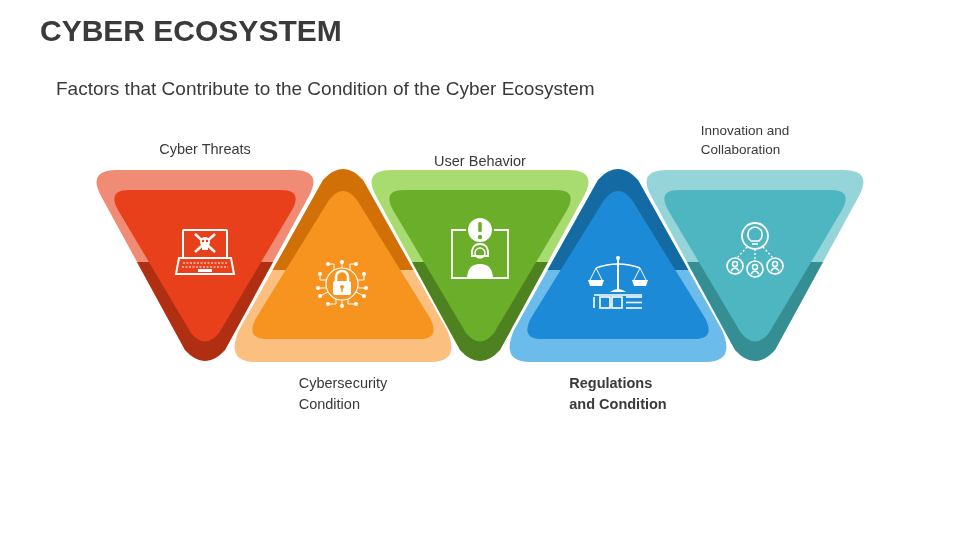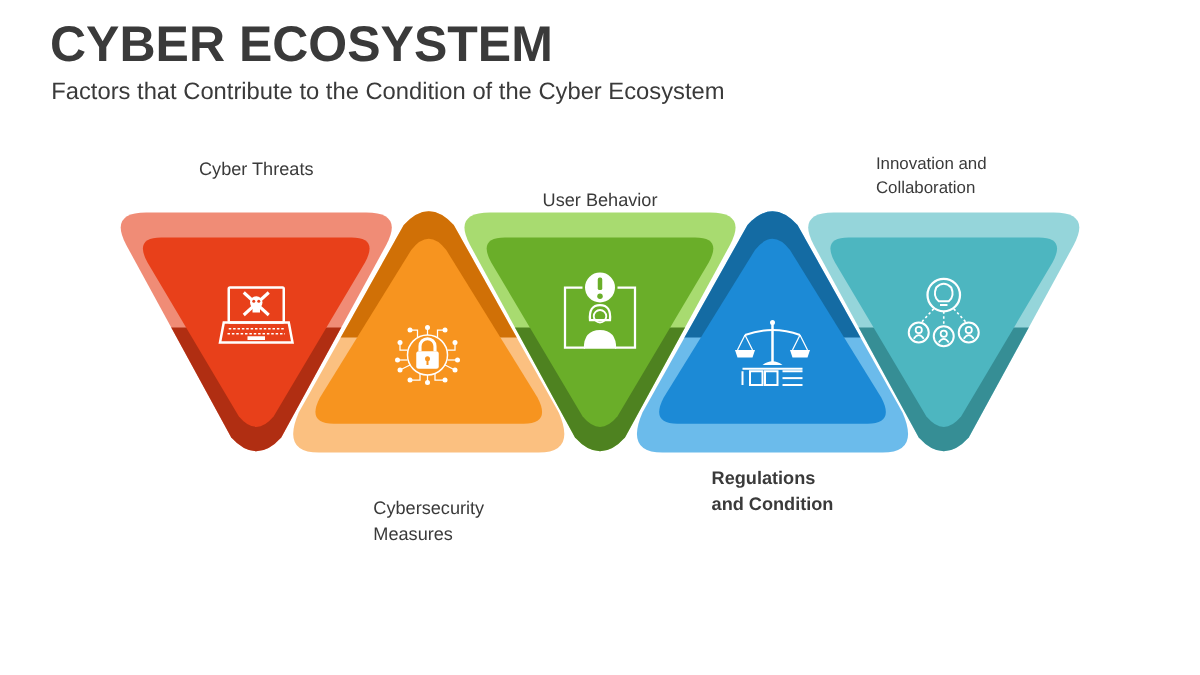--- a/index.html
+++ b/index.html
@@ -1,33 +1,33 @@
 <!DOCTYPE html>
 <html><head>
 <meta charset="utf-8">
 <style>
   html, body { margin:0; padding:0; background:#ffffff; }
   body { width:960px; height:540px; position:relative; overflow:hidden; font-family:"Liberation Sans", "DejaVu Sans", sans-serif; }
-  .title { position:absolute; left:40px; top:14px; font-size:40px; font-weight:bold; color:#3a3a3a; letter-spacing:0px; margin:0; }
-  .subtitle { position:absolute; left:40px; top:62px; font-size:19px; color:#3a3a3a; margin:1px; }
+  .title { position:absolute; left:40px; top:14px; font-size:30px; font-weight:bold; color:#3a3a3a; letter-spacing:0px; margin:0; }
+  .subtitle { position:absolute; left:40px; top:62px; font-size:19px; color:#3a3a3a; margin:16px; }
   .label { position:absolute; font-size:14.5px; color:#3a3a3a; text-align:left; line-height:21px; white-space:nowrap; transform:translateX(-50%); }
   svg.diagram { position:absolute; left:0; top:0; }
 </style>
 </head>
 <body>
 
 <h1 class="title">CYBER ECOSYSTEM</h1>
 <p class="subtitle">Factors that Contribute to the Condition of the Cyber Ecosystem</p>
 
-<div class="label" style="left:205px; top:126px;">
+<div class="label" style="left:205px; top:139px;">
   <div>Cyber Threats</div>
 </div>
-<div class="label" style="left:343px; top:373px;margin-top:24px;">
+<div class="label" style="left:343px; top:373px;">
   <div>Cybersecurity</div>
-  <div>Measures</div>
+  <div>Condition</div>
 </div>
 <div class="label" style="left:480px; top:139px;margin-top:12px;">
   <div>User Behavior</div>
 </div>
 <div class="label" style="left:618px; top:373px;font-weight:bold;">
   <div>Regulations</div>
   <div>and Condition</div>
 </div>
 <div class="label" style="left:745px; top:121px; font-size:13.5px; line-height:19px;">
   <div>Innovation and</div>

